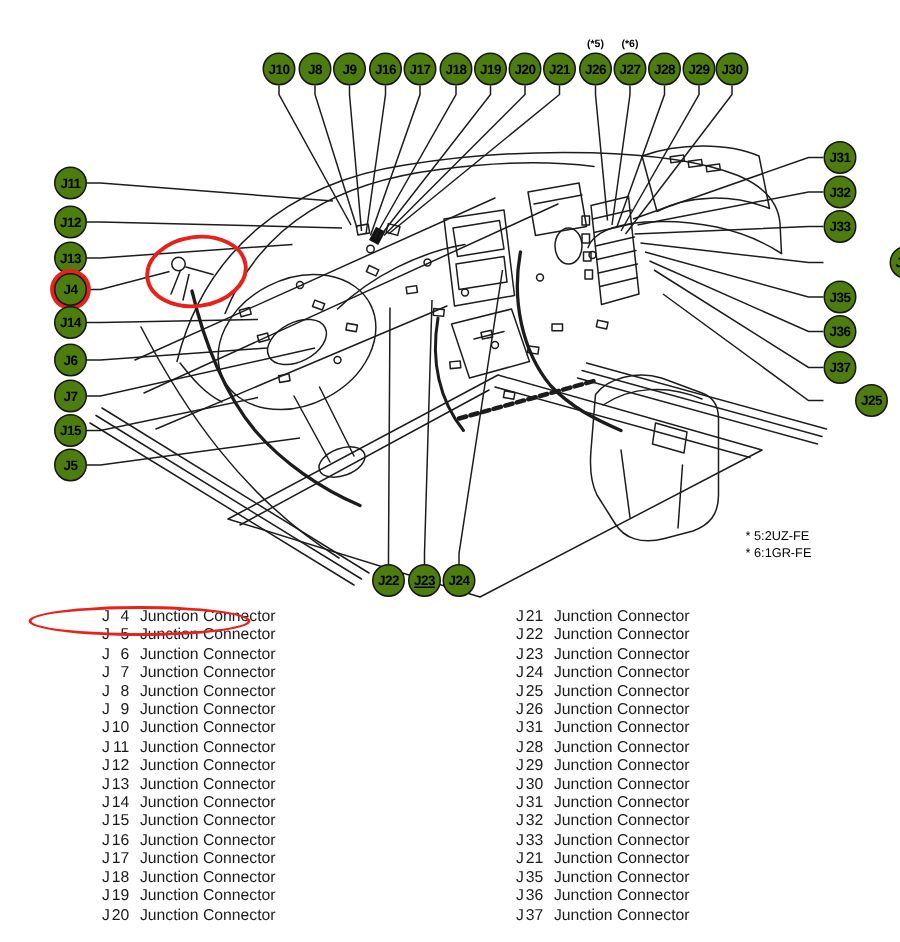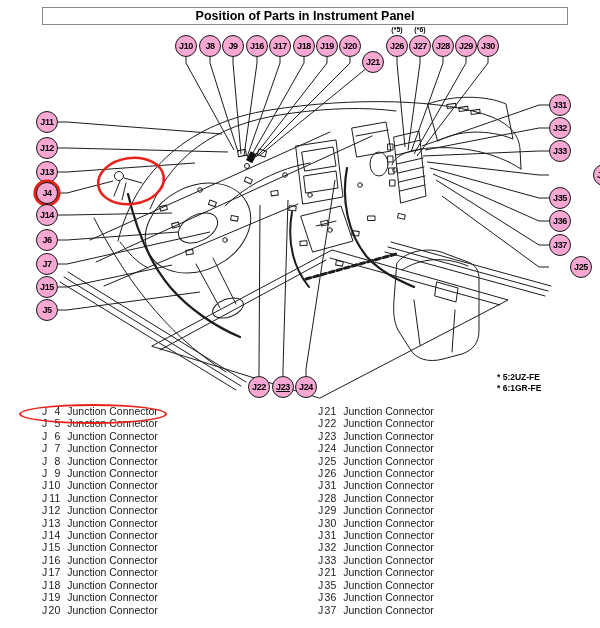--- a/index.html
+++ b/index.html
@@ -13,53 +13,50 @@
   .titlebox{
     position:absolute;left:42px;top:7px;width:526px;height:18px;
     border:1.5px solid #8a8a8a;background:#fff;
     display:flex;align-items:center;justify-content:center;box-sizing:border-box;
   }
   .titlebox span{font-weight:bold;font-size:12.5px;color:#000;}
   
   #art{position:absolute;left:0;top:0;}
   .balloon{
     position:absolute;width:22px;height:22px;box-sizing:border-box;
-    border:1.8px solid #161616;border-radius:50%;background:#f9a8d4;
+    border:1.8px solid #161616;border-radius:50%;background:#4d7c0f;
     display:flex;align-items:center;justify-content:center;
     font-size:9px;font-weight:bold;letter-spacing:-0.4px;color:#000;
     z-index:3;
   }
   .balloon.hl{box-shadow:0 0 0 2.6px #e8211a;}
   .sup{
     position:absolute;width:28px;text-align:center;
     font-size:7px;font-weight:bold;color:#000;z-index:3;
   }
   
-  .list{position:absolute;top:405px;font-size:10.5px;line-height:12.4px;white-space:nowrap;color:#1a1a1a;}
+  .list{position:absolute;top:405px;font-size:10.5px;line-height:12.4px;white-space:nowrap;color:#1a1a1a;margin-left:26px;}
   #list-left{left:42px;}
   #list-right{left:318px;}
   .row .num{display:inline-block;width:13px;text-align:right;margin-right:7px;}
   .row .j{display:inline-block;}
   .list-ellipse{
     position:absolute;left:19px;top:404px;width:144px;height:16px;
     border:2px solid #e8211a;border-radius:50%;z-index:4;pointer-events:none;
   }
   .footnotes{
-    position:absolute;left:497px;top:372px;
-    font-size:8.5px;font-weight:bold;line-height:11px;color:#000;
+    position:absolute;left:497px;top:352px;
+    font-size:8.5px;font-weight:normal;line-height:11px;color:#000;
   }
 </style>
 </head>
 <body>
 
 <div id="page">
 
-  <div class="titlebox">
-    <span>Position of Parts in Instrument Panel</span>
-  </div>
 
   <svg id="art" width="600" height="628" viewBox="0 0 600 628">
     <g stroke="#1c1c1c" fill="none" stroke-width="1" stroke-linecap="round" stroke-linejoin="round">
 
       <path d="M118,241 C136,168 192,122 270,110 C352,97 446,99 492,117 C511,125 519,136 520,149 L521,169"></path>
       <path d="M150,209 C175,147 228,121 293,113 C330,108 365,107 396,111"></path>
       <path d="M521,169 C495,152 462,146 430,148 C406,150 395,156 392,165"></path>
       <path d="M225,206 C248,184 280,168 310,163"></path>
       <path d="M120,242 C128,252 136,262 148,268"></path>
 
@@ -201,21 +198,21 @@
 
   <div id="balloons">
       <div class="balloon" style="left: 175px; top: 35px;">J10</div>
       <div class="balloon" style="left: 199px; top: 35px;">J8</div>
       <div class="balloon" style="left: 222px; top: 35px;">J9</div>
       <div class="balloon" style="left: 246px; top: 35px; text-align: center;">J16</div>
       <div class="balloon" style="left: 269px; top: 35px;">J17</div>
       <div class="balloon" style="left: 293px; top: 35px;">J18</div>
       <div class="balloon" style="left: 316px; top: 35px;">J19</div>
       <div class="balloon" style="left: 339px; top: 35px;">J20</div>
-      <div class="balloon" style="left: 362px; top: 51px;">J21</div>
+      <div class="balloon" style="left: 362px; top: 35px;">J21</div>
       <div class="balloon" style="left: 386px; top: 35px;">J26</div>
       <div class="sup" style="left: 383px; top: 26px;">(*5)</div>
       <div class="balloon" style="left: 409px; top: 35px;">J27</div>
       <div class="sup" style="left: 406px; top: 26px;">(*6)</div>
       <div class="balloon" style="left: 432px; top: 35px;">J28</div>
       <div class="balloon" style="left: 455px; top: 35px;">J29</div>
       <div class="balloon" style="left: 477px; top: 35px;">J30</div>
       <div class="balloon" style="left: 36px; top: 111px;">J11</div>
       <div class="balloon" style="left: 36px; top: 137px;">J12</div>
       <div class="balloon" style="left: 36px; top: 161px;">J13</div>

